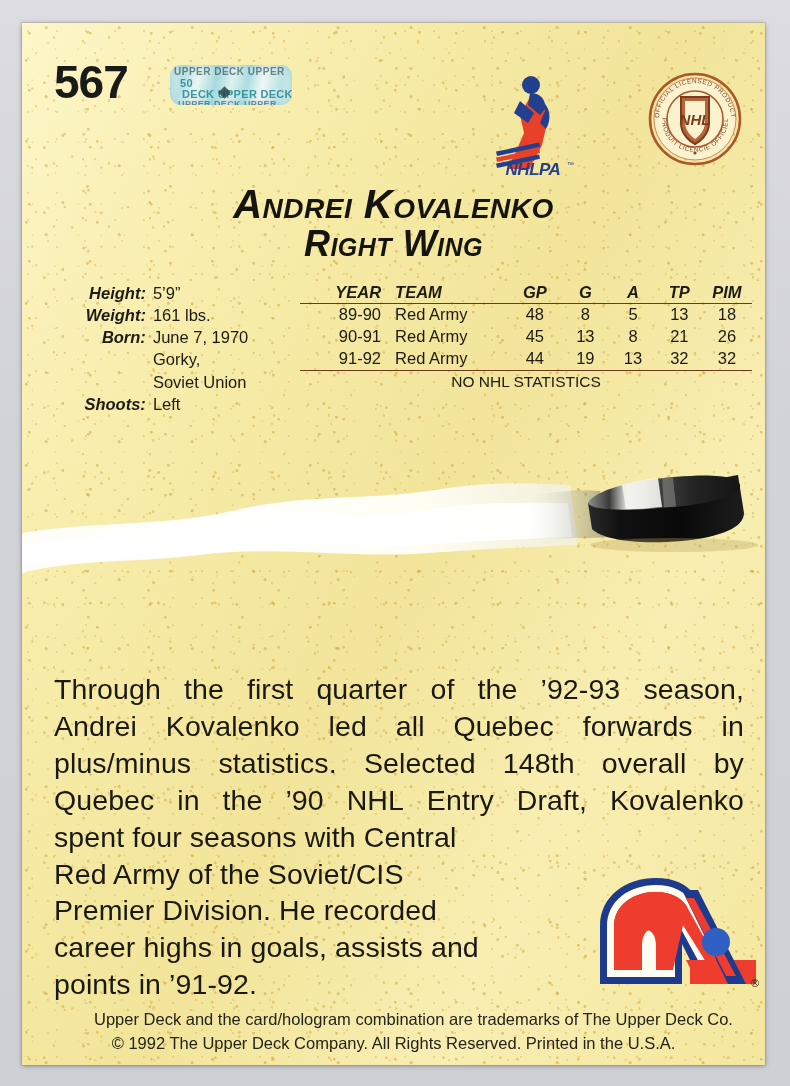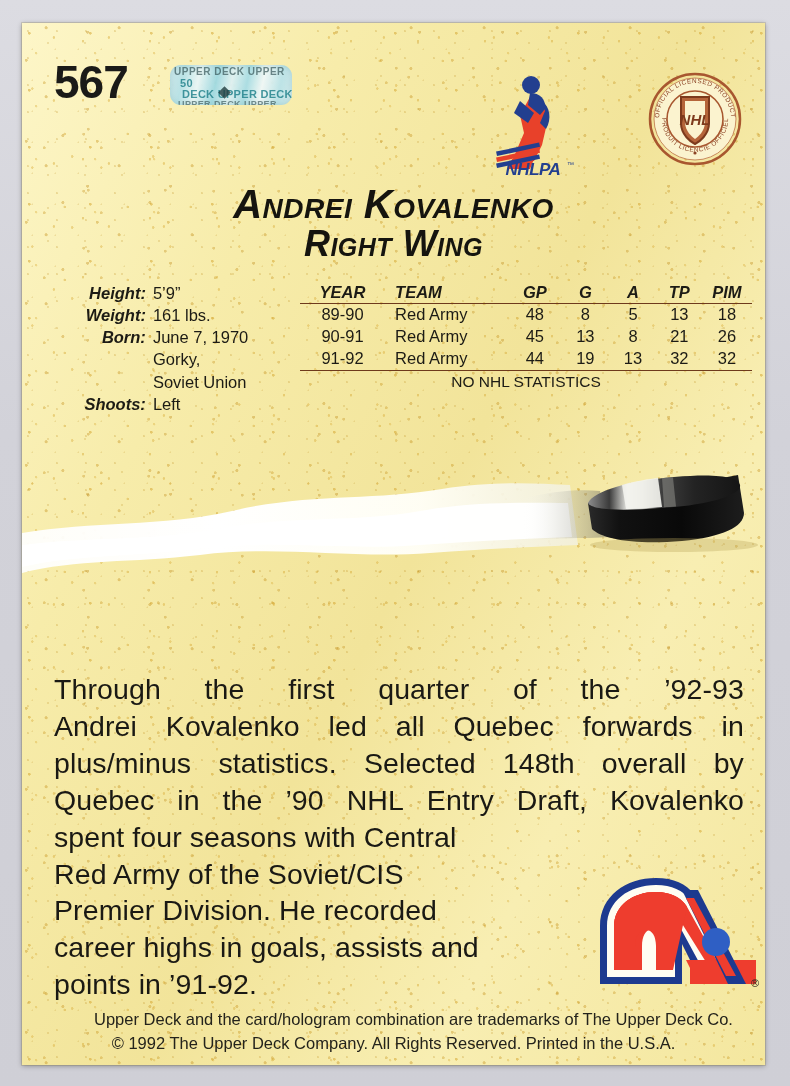--- a/index.html
+++ b/index.html
@@ -231,21 +231,21 @@
     color: #1c1b15;
     padding: 0 0 1px 0;
     border-bottom: 1.6px solid #6e3a1c;
   }
   #stats-table td {
     font-size: 16.5px;
     color: #1c1b15;
     padding: 1px 0 1px 0;
     line-height: 1.2;
   }
-  .col-year  { width: 86px; text-align: center;   padding-left: 4px !important; }
+  .col-year  { width: 86px; text-align: right;   padding-left: 4px !important; }
   .col-team  { width: 132px; text-align: left;  padding-left: 14px !important; }
   .col-gp    { width: 62px; text-align: center; margin-top: 10px; }
   .col-g     { width: 56px; text-align: center; }
   .col-a     { width: 56px; text-align: center; }
   .col-tp    { width: 52px; text-align: center; }
   .col-pim   { width: 56px; text-align: center; }
 
   #stats-table tr.last-stat-row td { border-bottom: 1.6px solid #6e3a1c; padding-bottom: 2px; }
 
   #no-nhl {
@@ -514,20 +514,21 @@
 
   <div id="bio-paragraph">
       <div class="ln justify">
         <span>Through</span>
         <span>the</span>
         <span>first</span>
         <span>quarter</span>
         <span>of</span>
         <span>the</span>
         <span>’92-93</span>
+        <span>season,</span>
       </div>
       <div class="ln justify">
         <span>Andrei</span>
         <span>Kovalenko</span>
         <span>led</span>
         <span>all</span>
         <span>Quebec</span>
         <span>forwards</span>
         <span>in</span>
       </div>

